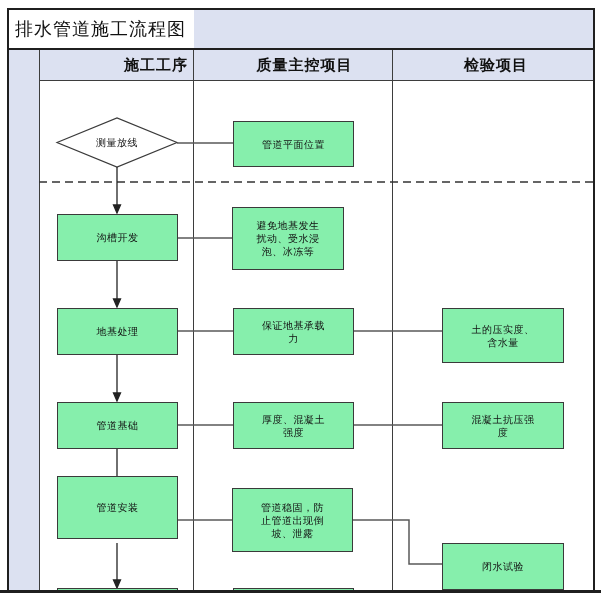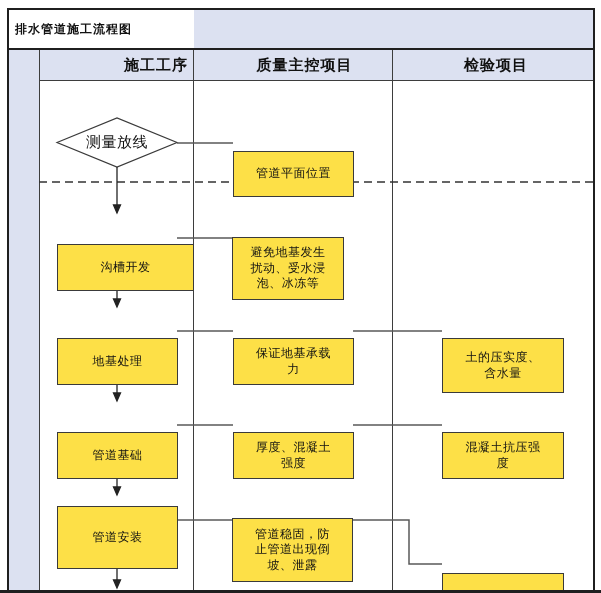--- a/index.html
+++ b/index.html
@@ -21,41 +21,40 @@
   }
   .hline,.vline{position:absolute;background:#3d3d3d;}
   .line-title-bottom{left:7px;top:48px;width:588px;height:2px;background:#1f1f1f;}
   .line-header-bottom{left:39px;top:80px;width:554px;height:1px;}
   .v-col0{left:39px;top:50px;width:1px;height:541px;}
   .v-col1{left:193px;top:50px;width:1px;height:541px;}
   .v-col2{left:392px;top:50px;width:1px;height:541px;}
   
   .title{
     position:absolute;left:15px;top:10px;height:23px;line-height:38px;
-    font-size:12px;font-weight:700;letter-spacing:1px;
+    font-size:18px;font-weight:400;letter-spacing:1px;
   }
   .hlabel{
     position:absolute;top:50px;height:30px;line-height:30px;
     text-align:center;font-size:15px;font-weight:600;letter-spacing:1px;
   }
   .hl-1{left:39px;width:154px;padding-left:40px;}
   .hl-2{left:193px;width:199px;padding-left:12px;}
   .hl-3{left:392px;width:208px;}
   
   .node{
-    position:absolute;box-sizing:border-box;background:#fde047;
+    position:absolute;box-sizing:border-box;background:#86efac;
     border:1px solid #3a3a3a;display:flex;align-items:center;justify-content:center;
-    text-align:center;font-size:12px;line-height:1.3;white-space:pre-line;
+    text-align:center;font-size:10px;line-height:1.3;white-space:pre-line;
     letter-spacing:0.5px;
-    margin-top:30px;
   }
   .diamond-label{
     position:absolute;left:67px;top:127px;width:100px;height:31px;
     display:flex;align-items:center;justify-content:center;
-    font-size:15px;letter-spacing:0.5px;
+    font-size:10px;letter-spacing:0.5px;
   }
   .svg-layer{position:absolute;left:0;top:0;pointer-events:none;}
   .bottom-cut{position:absolute;left:0;top:590px;width:601px;height:3px;background:#1f1f1f;z-index:10;}
 </style>
 </head>
 <body>
 
 <div class="canvas">
 
   <div class="bg bg-title-right"></div>
@@ -100,21 +99,21 @@
       <polygon points="117,401 113.5,393 120.5,393"></polygon>
       <line x1="117" y1="449" x2="117" y2="488"></line>
       <polygon points="117,495 113.5,487 120.5,487"></polygon>
       <line x1="117" y1="543" x2="117" y2="581"></line>
       <polygon points="117,588 113.5,580 120.5,580"></polygon>
     </g>
   </svg>
 
   <div class="diamond-label">测量放线</div>
 
-  <div class="node" style="left:57px;top:214px;width:137px;height:47px">沟槽开发</div>
+  <div class="node" style="left:57px;top:214px;width:121px;height:47px">沟槽开发</div>
   <div class="node" style="left:57px;top:308px;width:121px;height:47px">地基处理</div>
   <div class="node" style="left:57px;top:402px;width:121px;height:47px">管道基础</div>
   <div class="node" style="left:57px;top:476px;width:121px;height:63px">管道安装</div>
   <div class="node" style="left:57px;top:588px;width:121px;height:6px"></div>
 
   <div class="node" style="left:233px;top:121px;width:121px;height:46px">管道平面位置</div>
   <div class="node" style="left:232px;top:207px;width:112px;height:63px">避免地基发生
 扰动、受水浸
 泡、冰冻等</div>
   <div class="node" style="left:233px;top:308px;width:121px;height:47px">保证地基承载

